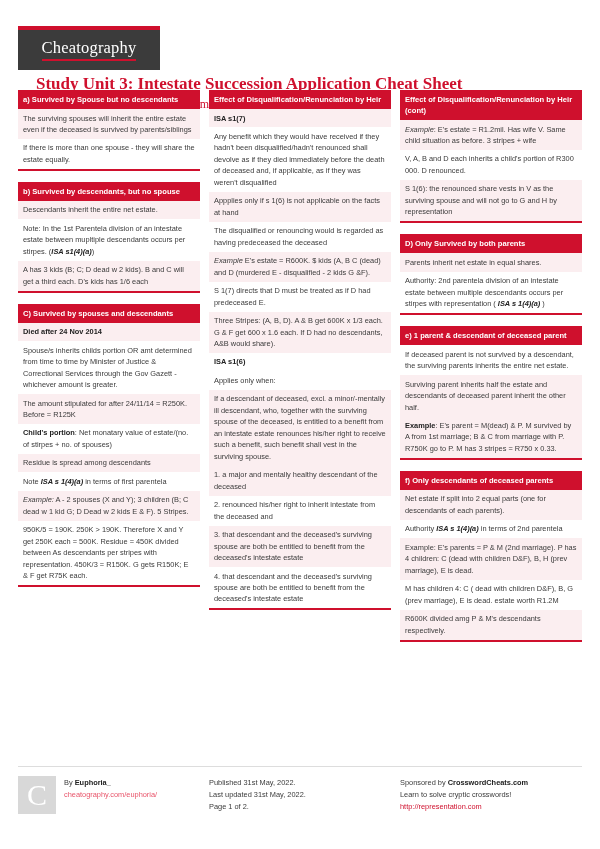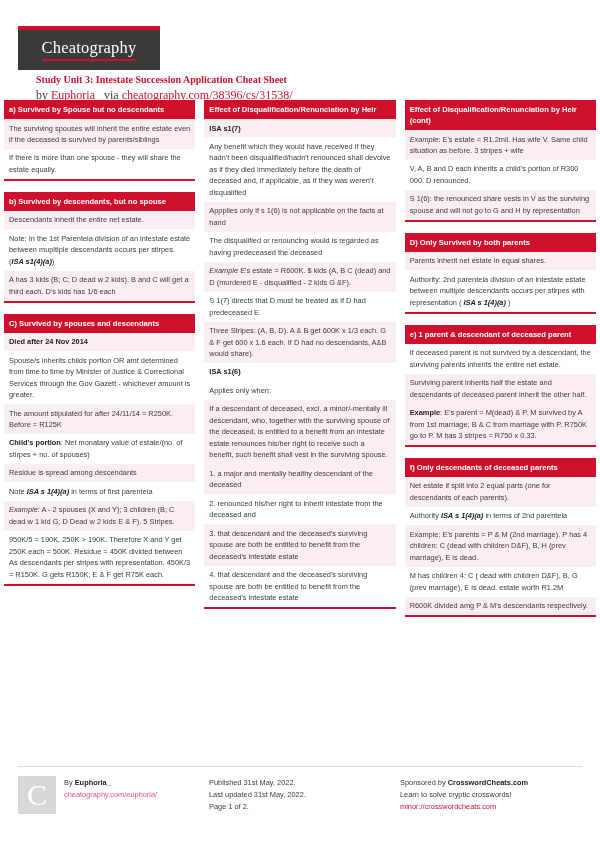--- a/index.html
+++ b/index.html
@@ -44,41 +44,41 @@
     border-bottom: 2px solid #cf102d;
     padding-bottom: 1px;
     line-height: 1.1;
   }
   .title-block {
     margin-left: 18px;
     padding-top: 3px;
   }
   .sheet-title {
     font-family: "Liberation Serif", serif;
-    font-size: 10px;
+    font-size: 17px;
     font-weight: bold;
     color: #cf102d;
     line-height: 1.3;
     margin: 0 0 2px 0;
   }
   .byline {
     font-family: "Liberation Serif", serif;
     font-size: 12px;
     color: #444444;
     line-height: 1.3;
   }
   .byline .author { color: #cf102d; }
   .byline .url { color: #cf102d; }
 
   
   .columns {
     display: flex;
     gap: 9px;
-    padding: 0 4px;
-    margin-top: 16px;
+    padding: 0 18px;
+    margin-top: 6px;
     align-items: flex-start;
   }
   .column {
     flex: 1 1 0;
     min-width: 0;
   }
 
   
   .block {
     margin-bottom: 11px;
@@ -251,17 +251,17 @@
     </div>
   </div>
 
   <div class="footer-col">
     <div class="footer-lines">
       <div>
         <span>Sponsored by</span>
         <span class="strong">CrosswordCheats.com</span>
       </div>
       <div>Learn to solve cryptic crosswords!</div>
-      <div class="link-red">minor://crosswordcheats.com</div>
+      <div class="link-red">http://representation.com</div>
     </div>
   </div>
 
 </div>
 
 </body></html>

